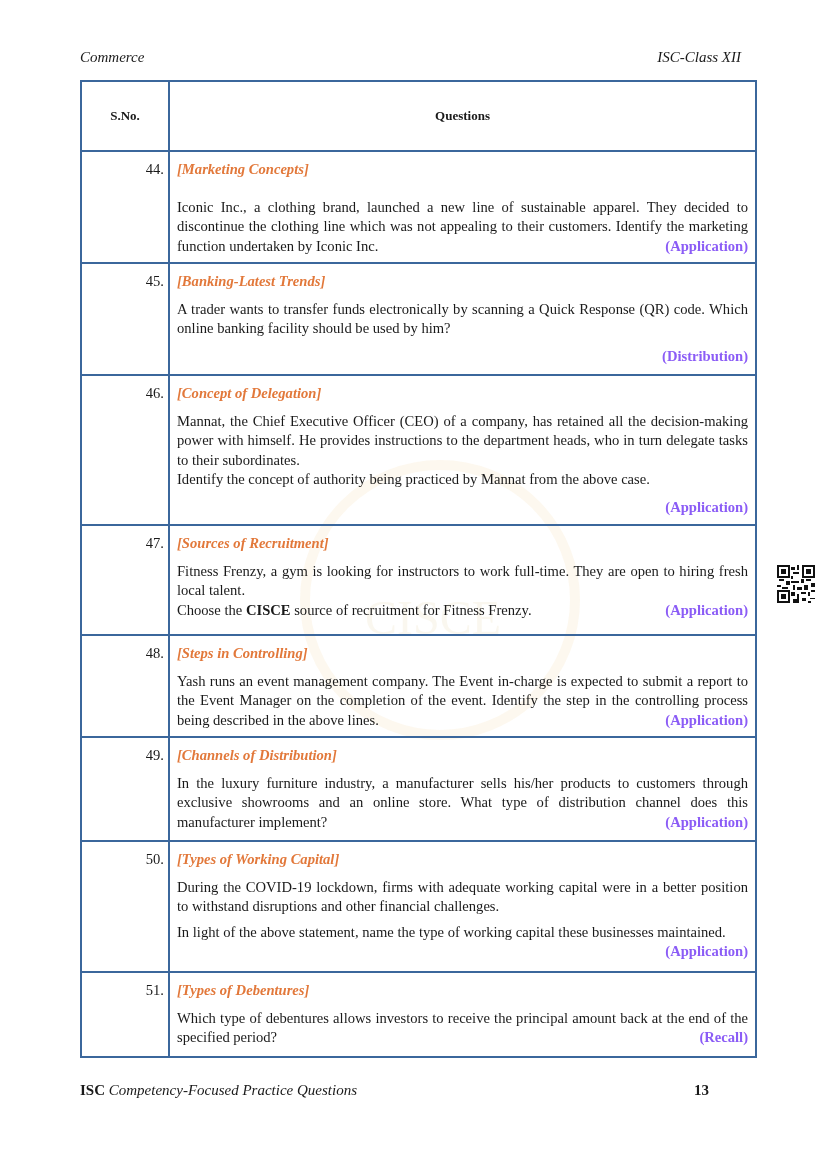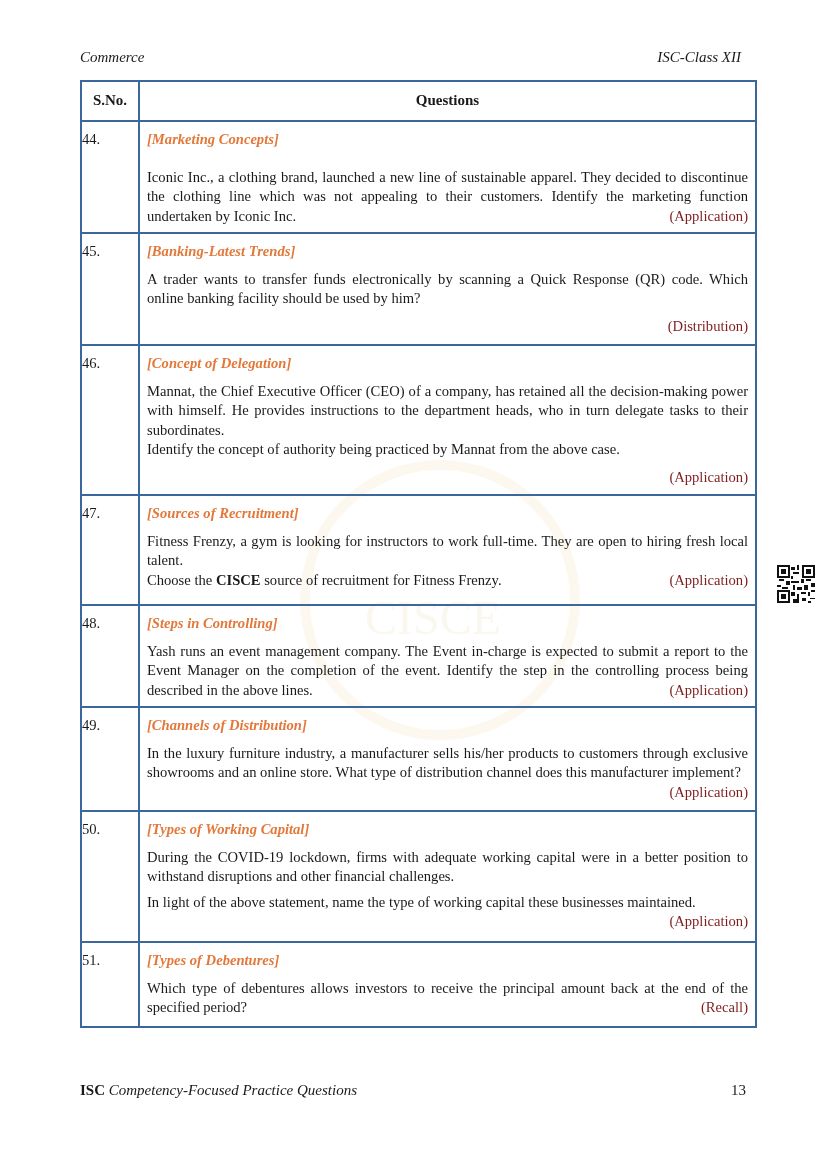--- a/index.html
+++ b/index.html
@@ -5,33 +5,33 @@
   html, body { margin: 0; padding: 0; background: #ffffff; }
   body { width: 827px; height: 1169px; position: relative; overflow: hidden;
          font-family: "DejaVu Serif", "Liberation Serif", serif; color: #1a1a1a; }
   .hdr-left { position: absolute; left: 80px; top: 49px; font-style: italic; font-size: 15px;
               font-family: "Liberation Serif", serif; }
   .hdr-right { position: absolute; right: 86px; top: 49px; font-style: italic; font-size: 15px;
                font-family: "Liberation Serif", serif; }
   table.q { position: absolute; left: 80px; top: 80px; width: 677px; border-collapse: collapse;
             font-family: "Liberation Serif", serif; font-size: 14.6px; line-height: 19.5px; }
   table.q td, table.q th { border: 2px solid #3b679c; vertical-align: top; }
-  table.q th { height: 36px; font-weight: bold; font-size: 15px; text-align: center; vertical-align: middle; padding: 1px; }
+  table.q th { height: 36px; font-weight: bold; font-size: 13px; text-align: center; vertical-align: middle; padding: 16px; }
   th.sno { width: 54px; }
-  td.num { text-align: left; padding: 8px 4px 0 0; }
+  td.num { text-align: right; padding: 8px 4px 0 0; }
   td.body { padding: 8px 7px 6px 7px; text-align: justify; }
   .topic { color: #e2783a; font-style: italic; font-weight: bold; display: block; margin-bottom: 8px; }
   .para { display: block; }
   .para.gap { margin-top: 6px; }
-  .level { color: #7f1d1d; font-weight: normal; float: right; margin-left: 10px; }
+  .level { color: #8b5cf6; font-weight: bold; float: right; margin-left: 10px; }
   .level.block { display: block; float: none; text-align: right; margin-top: 8px; }
   .footer-left { position: absolute; left: 80px; top: 1082px; font-size: 15px; font-family: "Liberation Serif", serif; }
   .footer-left b { font-weight: bold; font-style: normal; }
   .footer-left i { font-style: italic; }
-  .footer-right { position: absolute; left: 731px; top: 1082px; font-size: 15px; font-weight: normal; font-family: "Liberation Serif", serif; }
+  .footer-right { position: absolute; left: 694px; top: 1082px; font-size: 15px; font-weight: bold; font-family: "Liberation Serif", serif; }
   .qr { position: absolute; left: 777px; top: 565px; width: 38px; height: 38px; }
   .watermark { position: absolute; left: 300px; top: 460px; width: 260px; height: 260px; border-radius: 50%;
                border: 10px solid rgba(235, 200, 120, 0.12); }
   .watermark-text { position: absolute; left: 365px; top: 590px; font-size: 48px; color: rgba(220,200,150,0.15); font-family: "Liberation Serif", serif; text-align: right; }
 </style>
 </head>
 <body>
 
 <div class="watermark"></div>
 <div class="watermark-text">CISCE</div>

